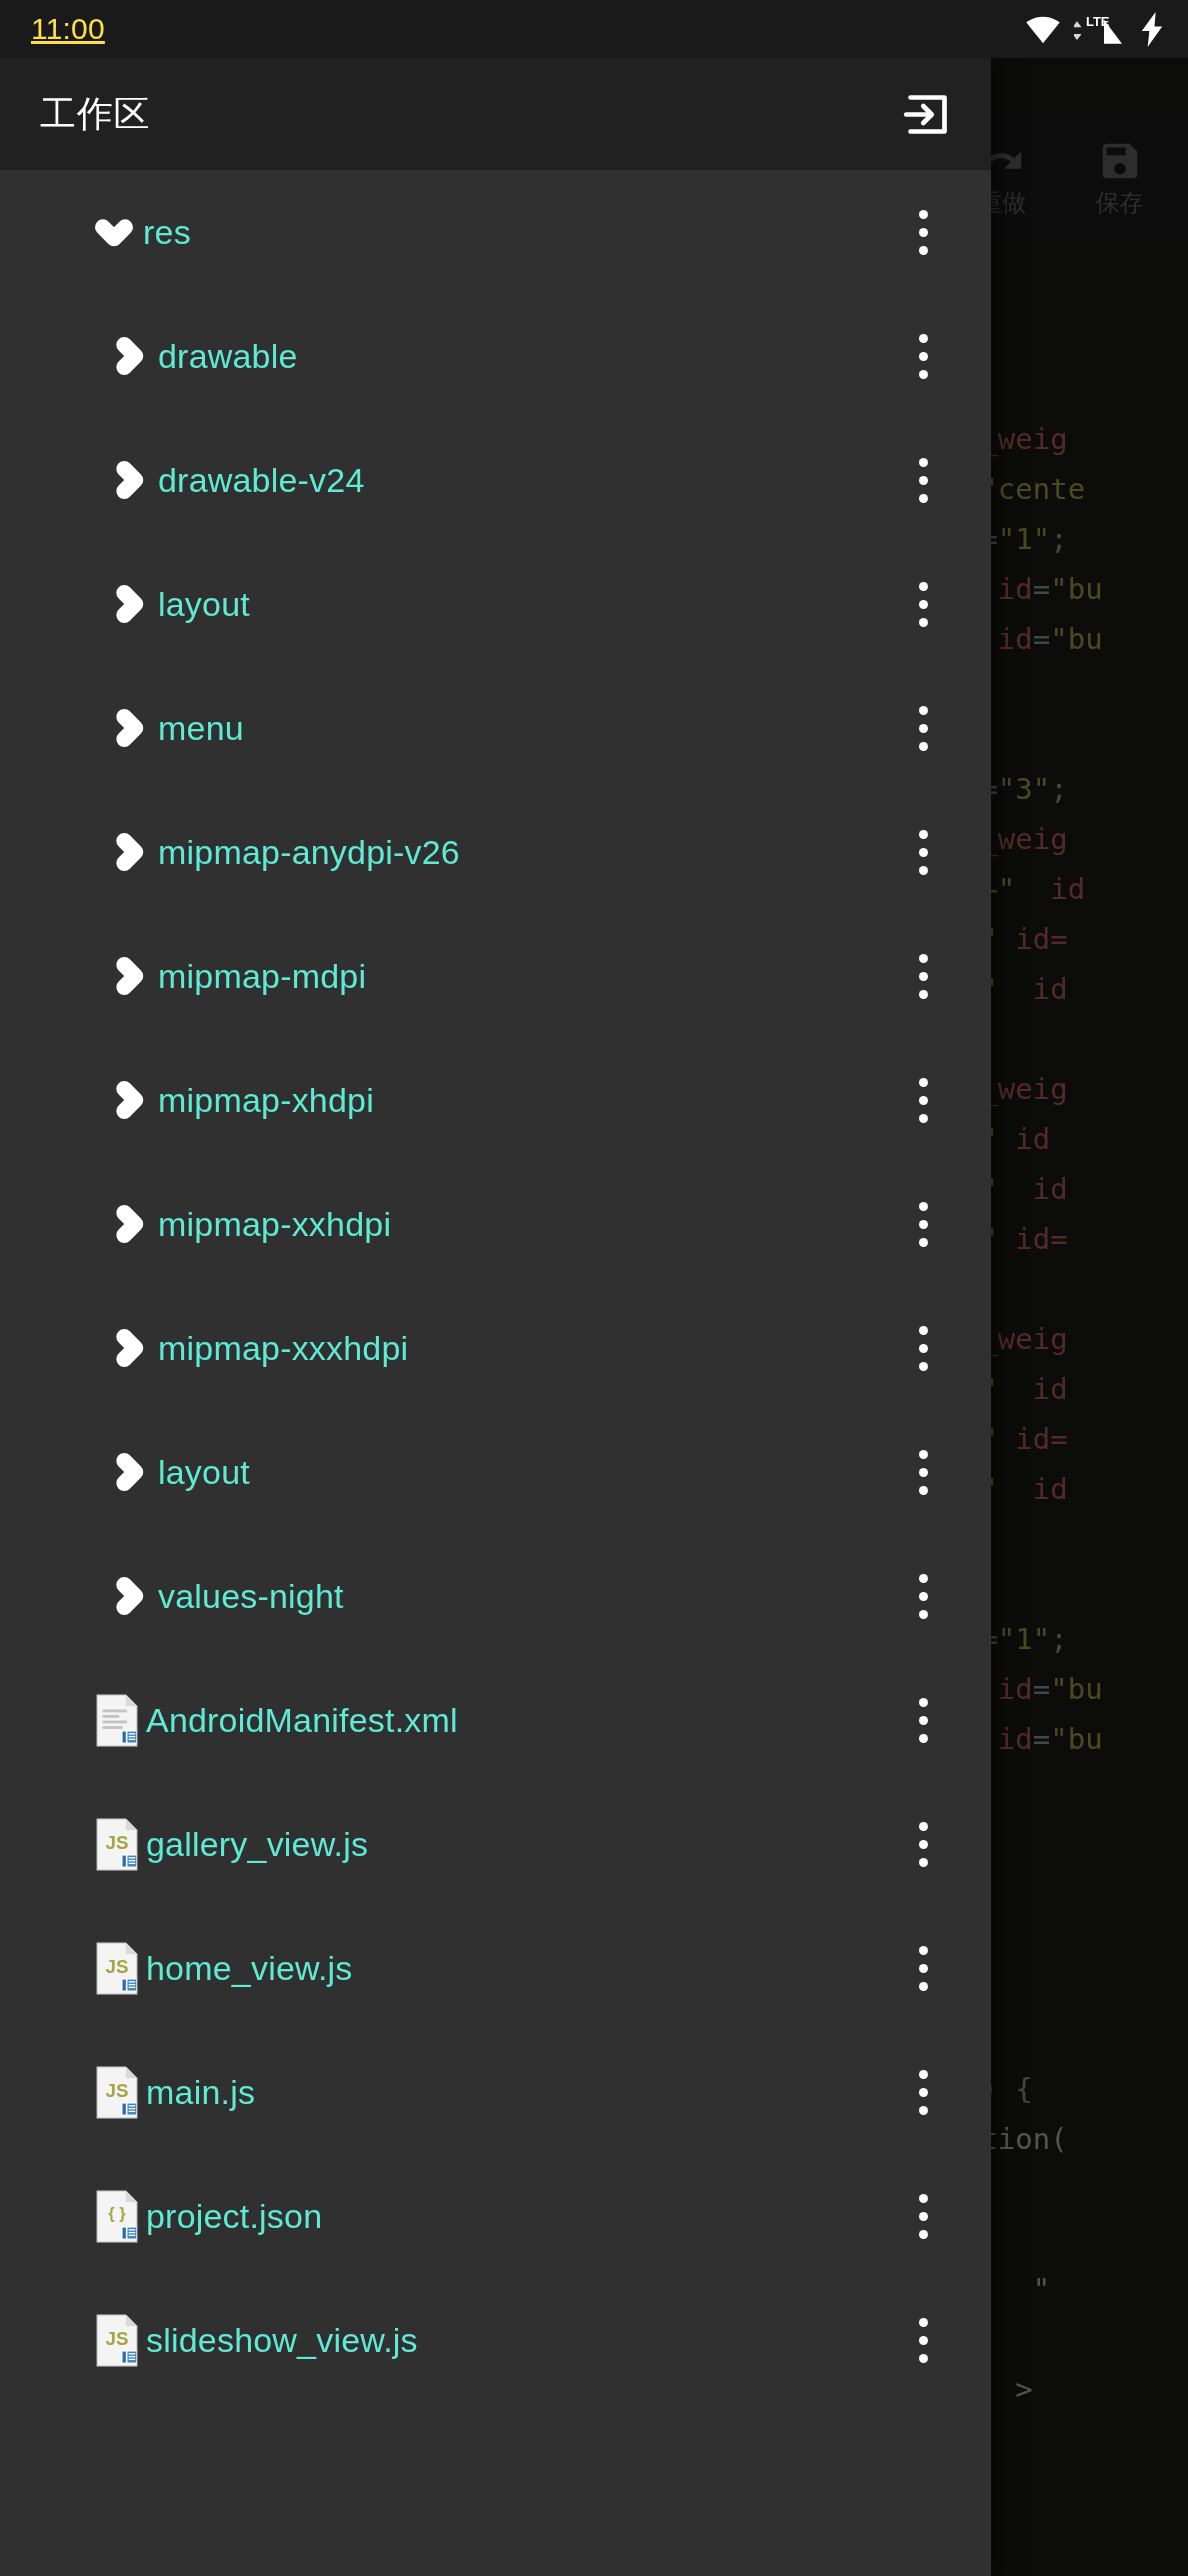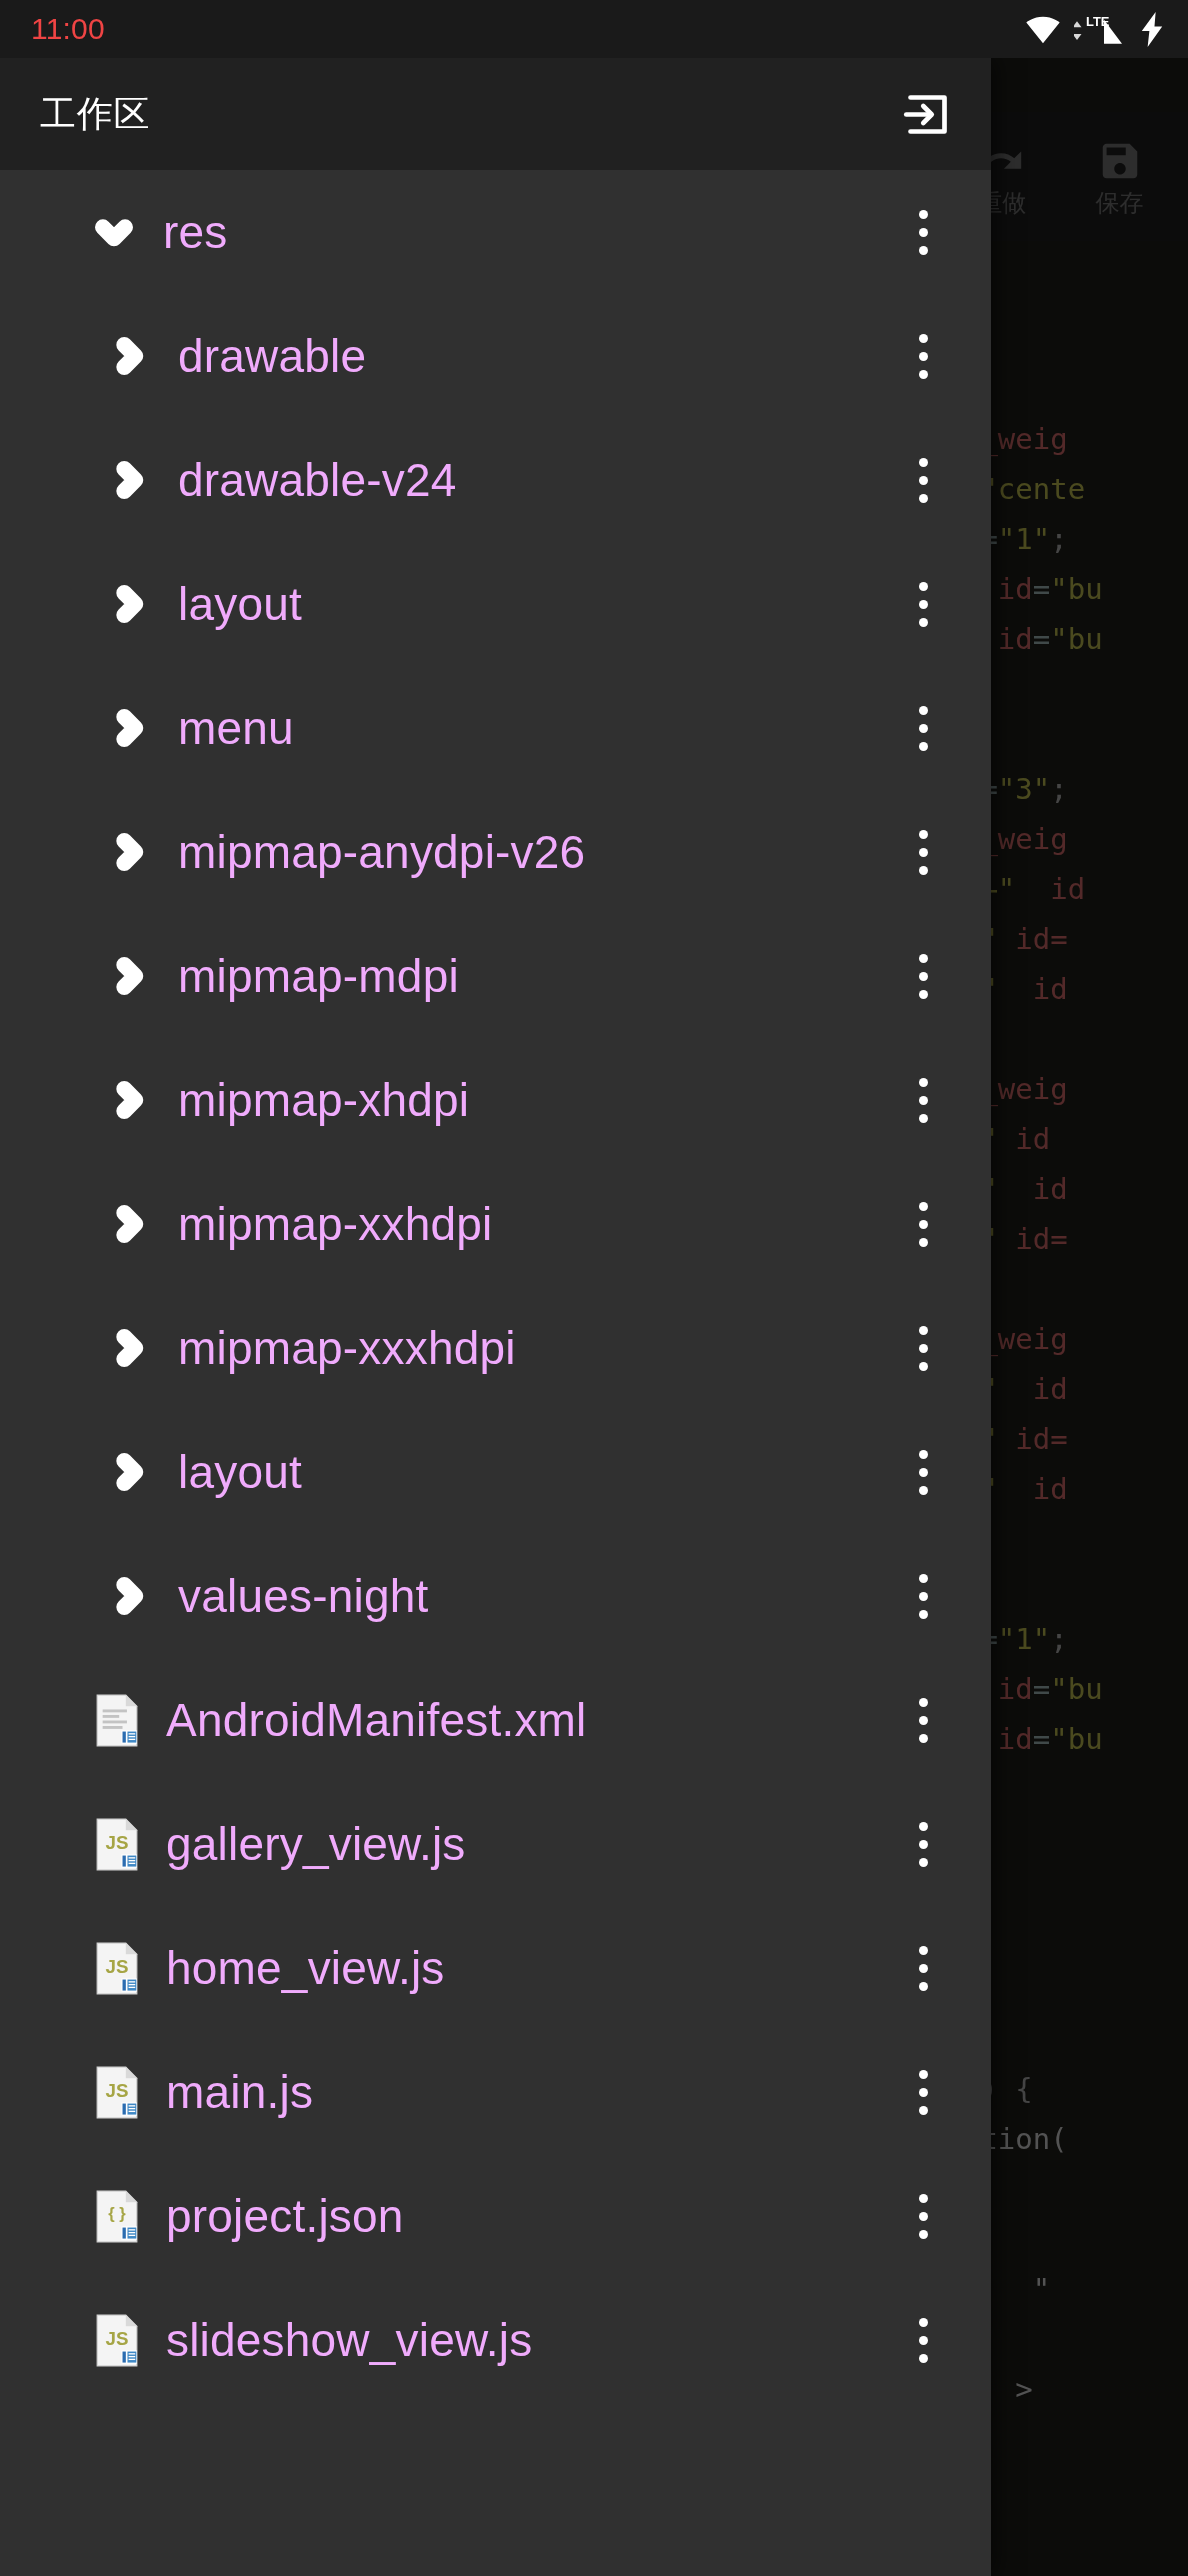--- a/index.html
+++ b/index.html
@@ -84,23 +84,24 @@
     position: absolute;
     top: 0; left: 0; right: 0;
     height: 58px;
     background: #1a1a1a;
     display: flex;
     align-items: center;
     z-index: 40;
     padding: 0 23px 0 31px;
   }
   .clock {
-    color: #ef4444;
+    color: #fde047;
     font-size: 30px;
     letter-spacing: 0.2px;
+    text-decoration: underline;
   }
   .status-icons {
     margin-left: auto;
     display: flex;
     align-items: center;
     gap: 13.2px;
   }
   .status-icons svg { display: block; }
 
   
@@ -169,23 +170,23 @@
   .twisty.down svg { transform: rotate(90deg); }
 
   .file-ico {
     width: 50px; height: 50px;
     flex: 0 0 auto;
     display:flex; align-items:center; justify-content:center;
   }
   .file-ico svg { width: 46px; height: 53px; }
 
   .row-label {
-    color: #f0abfc;
-    font-size: 46px;
-    margin-left: 24px;
+    color: #5eead4;
+    font-size: 34px;
+    margin-left: 4px;
     white-space: nowrap;
     letter-spacing: 0.2px;
   }
   .kebab {
     position: absolute;
     right: 38px;
     top: 50%;
     transform: translateY(-50%);
     width: 59px; height: 74px;
     display: flex;

